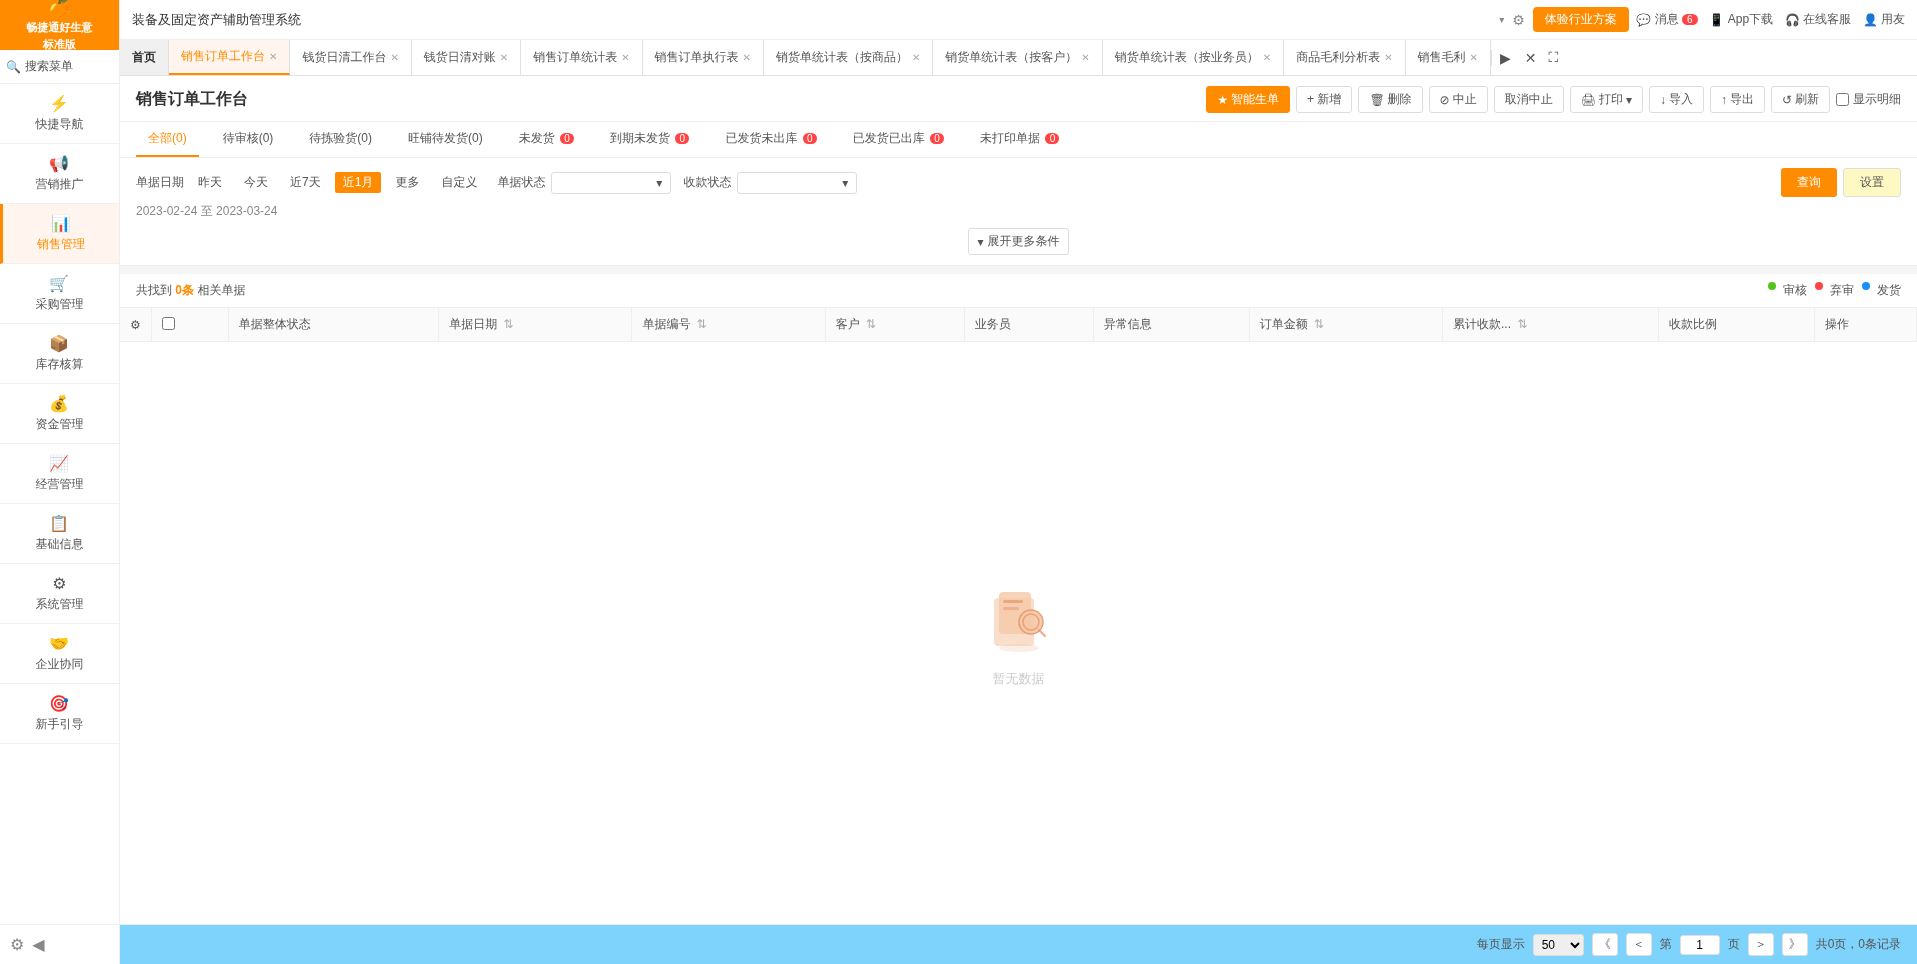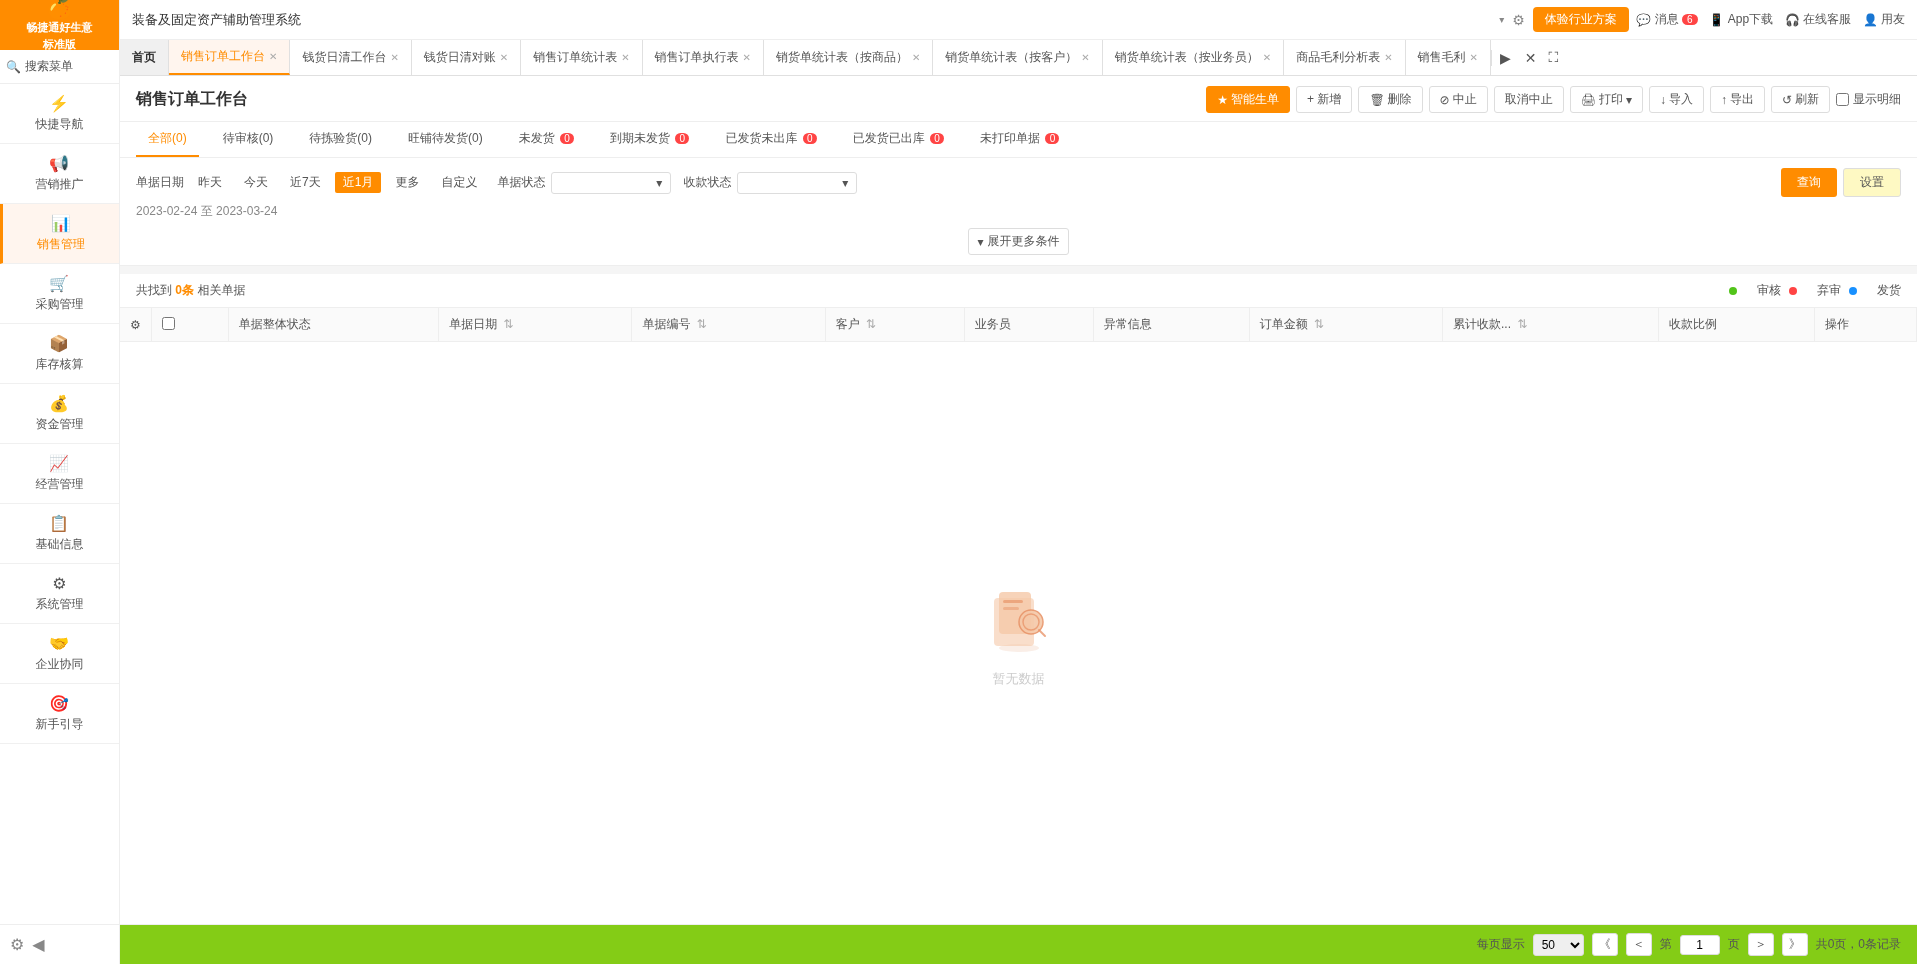--- a/index.html
+++ b/index.html
@@ -304,21 +304,21 @@
       display: flex;
       align-items: center;
       justify-content: space-between;
       padding: 8px 16px;
       border-bottom: 1px solid #eee;
     }
     .result-count { font-size: 12px; color: #555; }
     .result-count .highlight { color: #ff8c00; font-weight: bold; }
     .table-action-btns { display: flex; gap: 8px; align-items: center; }
     .tbl-btn {
-      display: flex; align-items: center; gap: 20px;
+      display: flex; gap: 7px;
       font-size: 12px; cursor: pointer; color: #555;
     }
     .tbl-btn .dot { width: 8px; height: 8px; border-radius: 50%; display: inline-block; }
     .tbl-btn.audit .dot { background: #52c41a; }
     .tbl-btn.cancel-audit .dot { background: #ff4444; }
     .tbl-btn.send .dot { background: #1890ff; }
 
     
     .data-table {
       width: 100%;
@@ -349,21 +349,21 @@
       font-size: 13px;
     }
     .empty-icon {
       width: 80px;
       height: 80px;
       margin-bottom: 12px;
     }
 
     
     .pagination {
-      background: #84cc16;
+      background: #7dd3fc;
       border-top: 1px solid #eee;
       padding: 8px 16px;
       display: flex;
       align-items: center;
       justify-content: flex-end;
       gap: 8px;
       font-size: 12px;
       color: #555;
       flex-shrink: 0;
     }

